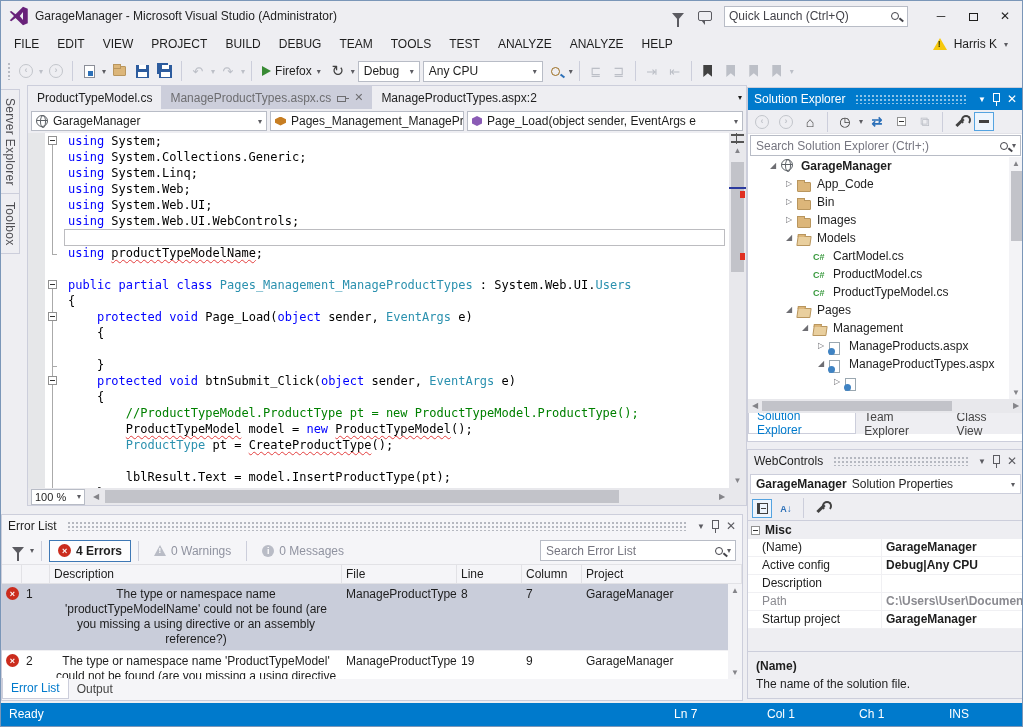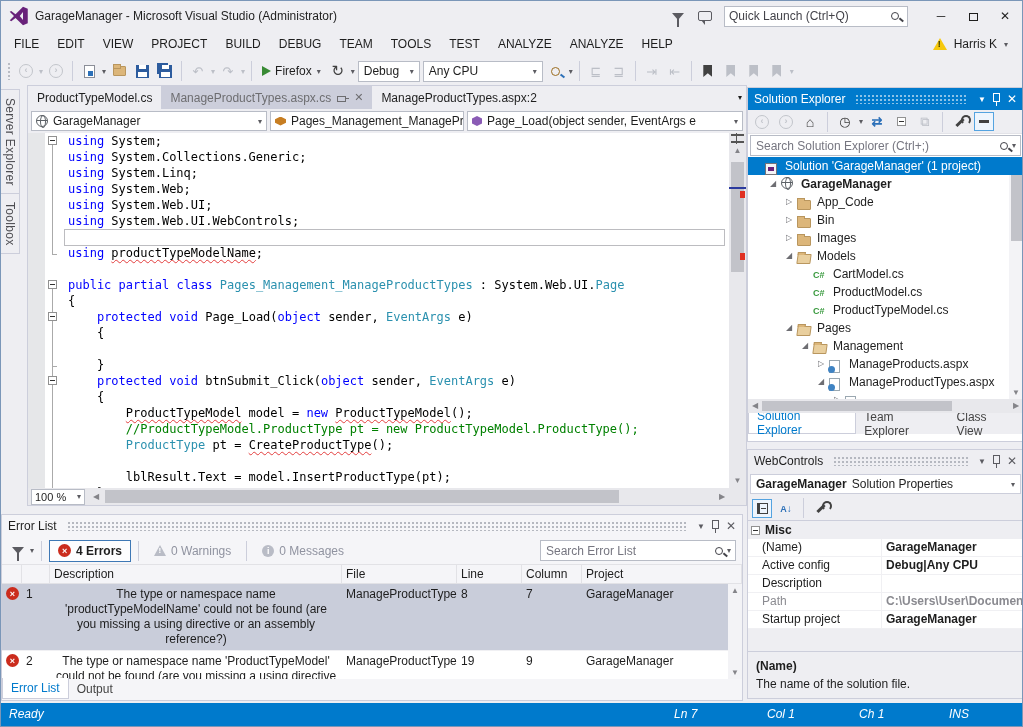--- a/index.html
+++ b/index.html
@@ -194,21 +194,21 @@
   .elhead>div{padding:2px 4px;border-right:1px solid #e2e2e6;overflow:hidden;white-space:nowrap;}
   .elbody{position:relative;height:95px;overflow:hidden;background:#fff;}
   .elrow{border-bottom:1px solid #f0f0f3;background:#fff;}
   .elrow.sel{background:#c9cdda;}
   .elrow>div{padding:3px 4px;overflow:hidden;}
   .elrow .desc{white-space:normal;line-height:15px;text-align:center;}
   .elvs{position:absolute;right:0;top:0;bottom:0;width:14px;background:#f3f3f6;}
   .eltabs{position:absolute;left:0;bottom:1px;height:21px;}
 
   
-  .statusbar{position:absolute;left:0;bottom:0;width:100%;height:23px;background:#007acc;color:#fff;font-style:italic;}
+  .statusbar{position:absolute;left:0;bottom:0;width:100%;height:23px;background:#007acc;color:#fff;}
   .statusbar span{position:absolute;top:4px;}
 </style>
 </head>
 <body>
 
 <div class="vs">
 
   <div class="titlebar">
     <svg class="vslogo" viewBox="0 0 16 16">
       <path fill="#68217a" d="M11.2 0.6 15 2.2v11.6l-3.8 1.6-6-5.9-3.4 2.6L0.6 11.4 4 8 0.6 4.6 1.8 3.9l3.4 2.6 6-5.9zM11.2 4.8 8.6 8l2.6 3.2z"></path>
@@ -367,30 +367,30 @@
       <div class="code-lines" id="code-lines">
           <div class="ln"><span class="fold"></span><span class="lntxt"><span class="c-kw">using</span><span class="c-tx"> System;</span></span></div>
           <div class="ln"><span class="lntxt"><span class="c-kw">using</span><span class="c-tx"> System.Collections.Generic;</span></span></div>
           <div class="ln"><span class="lntxt"><span class="c-kw">using</span><span class="c-tx"> System.Linq;</span></span></div>
           <div class="ln"><span class="lntxt"><span class="c-kw">using</span><span class="c-tx"> System.Web;</span></span></div>
           <div class="ln"><span class="lntxt"><span class="c-kw">using</span><span class="c-tx"> System.Web.UI;</span></span></div>
           <div class="ln"><span class="lntxt"><span class="c-kw">using</span><span class="c-tx"> System.Web.UI.WebControls;</span></span></div>
           <div class="ln cur"><span class="lntxt"></span></div>
           <div class="ln"><span class="lntxt"><span class="c-kw">using</span><span class="c-tx"> </span><span class="c-er">productTypeModelName</span><span class="c-tx">;</span></span></div>
           <div class="ln"><span class="lntxt"></span></div>
-          <div class="ln"><span class="fold"></span><span class="lntxt"><span class="c-kw">public</span><span class="c-tx"> </span><span class="c-kw">partial</span><span class="c-tx"> </span><span class="c-kw">class</span><span class="c-tx"> </span><span class="c-ty">Pages_Management_ManageProductTypes</span><span class="c-tx"> : System.Web.UI.</span><span class="c-ty">Page</span></span></div>
+          <div class="ln"><span class="fold"></span><span class="lntxt"><span class="c-kw">public</span><span class="c-tx"> </span><span class="c-kw">partial</span><span class="c-tx"> </span><span class="c-kw">class</span><span class="c-tx"> </span><span class="c-ty">Pages_Management_ManageProductTypes</span><span class="c-tx"> : System.Web.UI.</span><span class="c-ty">Users</span></span></div>
           <div class="ln"><span class="lntxt"><span class="c-tx">{</span></span></div>
           <div class="ln"><span class="fold"></span><span class="lntxt"><span>    </span><span class="c-kw">protected</span><span class="c-tx"> </span><span class="c-kw">void</span><span class="c-tx"> Page_Load(</span><span class="c-kw">object</span><span class="c-tx"> sender, </span><span class="c-ty">EventArgs</span><span class="c-tx"> e)</span></span></div>
           <div class="ln"><span class="lntxt"><span>    </span><span class="c-tx">{</span></span></div>
           <div class="ln"><span class="lntxt"></span></div>
           <div class="ln"><span class="lntxt"><span>    </span><span class="c-tx">}</span></span></div>
           <div class="ln"><span class="fold"></span><span class="lntxt"><span>    </span><span class="c-kw">protected</span><span class="c-tx"> </span><span class="c-kw">void</span><span class="c-tx"> btnSubmit_Click(</span><span class="c-kw">object</span><span class="c-tx"> sender, </span><span class="c-ty">EventArgs</span><span class="c-tx"> e)</span></span></div>
           <div class="ln"><span class="lntxt"><span>    </span><span class="c-tx">{</span></span></div>
+          <div class="ln"><span class="lntxt"><span>        </span><span class="c-cm">//ProductTypeModel.ProductType pt = new ProductTypeModel.ProductType();</span></span></div>
           <div class="ln"><span class="lntxt"><span>        </span><span class="c-er">ProductTypeModel</span><span class="c-tx"> model = </span><span class="c-kw">new</span><span class="c-tx"> </span><span class="c-er">ProductTypeModel</span><span class="c-tx">();</span></span></div>
-          <div class="ln"><span class="lntxt"><span>        </span><span class="c-cm">//ProductTypeModel.ProductType pt = new ProductTypeModel.ProductType();</span></span></div>
           <div class="ln"><span class="lntxt"><span>        </span><span class="c-ty">ProductType</span><span class="c-tx"> pt = </span><span class="c-er">CreateProductType</span><span class="c-tx">();</span></span></div>
           <div class="ln"><span class="lntxt"></span></div>
           <div class="ln"><span class="lntxt"><span>        </span><span class="c-tx">lblResult.Text = model.InsertProductType(pt);</span></span></div>
           <div class="ln"><span class="lntxt"><span>    </span><span class="c-tx">}</span></span></div>
         </div>
       <div class="vscroll">
         <span class="split-handle"></span>
         <span class="sarrow" style="top:13px">▲</span>
         <span class="vthumb" style="top:29px;height:110px;"></span>
         <span class="mark-caret" style="top:54px"></span>
@@ -451,24 +451,20 @@
         <input placeholder="Search Solution Explorer (Ctrl+;)" style="">
         <span class="lens" style="margin-right:4px"></span>
         <span class="caret" style="margin-right:4px">▾</span>
       </div>
       <div class="tree" id="se-tree" style="height:242px;">
         <div class="sevs">
           <span class="sarrow" style="top:2px;width:14px;">▲</span>
           <span class="vthumb" style="left:1.5px;width:11px;top:14px;height:70px;"></span>
           <span class="sarrow" style="bottom:2px;width:14px;">▼</span>
         </div>
-      <div class="trow sel">
-            <span class="ticon slnic" style="left: 17px;"></span>
-            <span class="tlabel" style="left: 37px;">Solution 'GarageManager' (1 project)</span>
-          </div>
           <div class="trow">
             <span class="tarrow" style="left: 20px;">◢</span>
             <span class="ticon globeic" style="left: 33px;"></span>
             <span class="tlabel" style="left: 53px; font-weight: bold;">GarageManager</span>
           </div>
           <div class="trow">
             <span class="tarrow" style="left: 36px;">▷</span>
             <span class="ticon fo" style="left: 49px;"></span>
             <span class="tlabel" style="left: 69px;">App_Code</span>
           </div>

